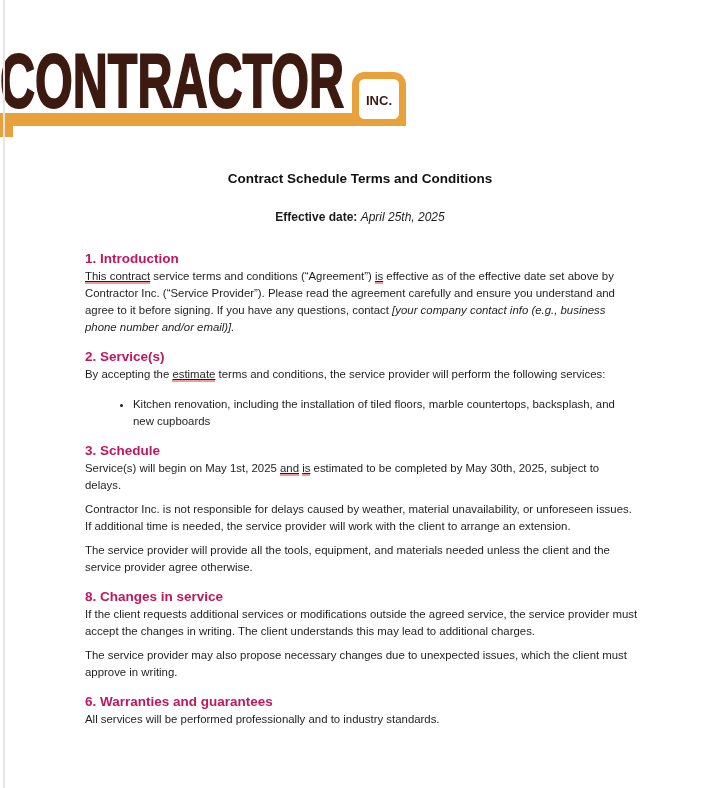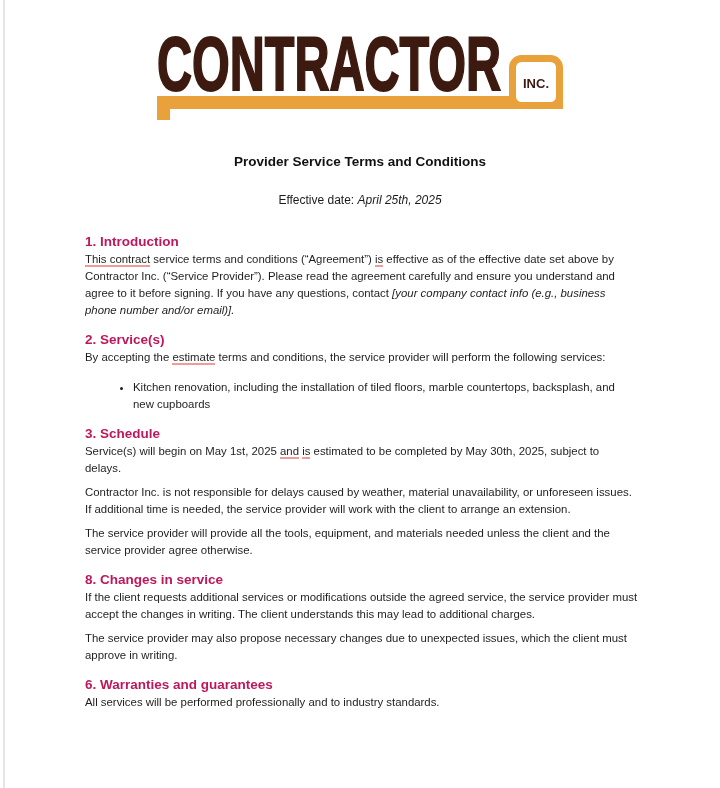--- a/index.html
+++ b/index.html
@@ -9,66 +9,66 @@
     min-height:788px;
     margin:0 auto;
     background:#ffffff;
     font-family:"Liberation Sans",sans-serif;
     color:#1d1d1d;
     overflow:hidden;
   }
   .page-edge{
     position:absolute;left:3px;top:0;bottom:0;width:2px;background:#e6e6e6;
   }
-  .logo-wrap{padding-top:33px;display:flex;justify-content:center;}
+  .logo-wrap{padding-top:33px;display:flex;margin-top:17px;}
   .logo-svg{display:block;}
   h1.doc-title{
     margin:32px 0 0;
     text-align:center;
     font-size:13.5px;line-height:18px;font-weight:bold;color:#111111;
   }
   p.effective{
     margin:21px 0 0;text-align:center;font-size:12px;line-height:17px;color:#1b1b1b;
   }
-  p.effective .label{font-weight:normal;text-align:right;}
+  p.effective .label{font-weight:bold;text-align:right;}
   p.effective .value{font-style:italic;}
   .doc-body{
     overflow:hidden; 
     margin:12px 83px 0 85px;
     width:553px;
     font-size:11.4px;line-height:17px;color:#1e1e1e;
   }
   .doc-body section{margin:0;}
   .doc-body h2{
     font-size:13.5px;line-height:18px;font-weight:bold;color:#be185d;
     margin:12px 0 0;
   }
   .doc-body p{margin:0 0 7px;}
   .doc-body ul{margin:13px 0 7px;padding-left:48px;list-style:disc;}
   .doc-body li{line-height:17px;}
   .run-em{font-style:italic;}
-  .run-mark{border-bottom:2px solid #4d7c0f;}
+  .run-mark{border-bottom:2px solid #4d7c0f;text-decoration:underline;}
 </style>
 </head>
 <body>
 
 <div class="page">
   <div class="page-edge"></div>
 
   <div class="logo-wrap">
     <svg class="logo-svg" viewBox="0 0 406 88" width="406" height="88">
       <text x="0" y="57" font-family="Liberation Sans, sans-serif" font-size="76" font-weight="bold" textLength="344" lengthAdjust="spacingAndGlyphs" stroke-width="2" paint-order="stroke" stroke="#3D1A10" fill="#3D1A10">CONTRACTOR</text>
       <rect x="0" y="63" width="406" height="13" fill="#E9A23B"></rect>
       <rect x="0" y="63" width="13" height="24" fill="#E9A23B"></rect>
       <rect x="355.5" y="25.5" width="47" height="47" rx="9" fill="#ffffff" stroke-width="7" stroke="#E9A23B"></rect>
       <text x="379" y="55" font-family="Liberation Sans, sans-serif" font-size="13" font-weight="bold" text-anchor="middle" fill="#3D1A10">INC.</text>
     </svg>
   </div>
 
-  <h1 class="doc-title">Provider Service Terms and Conditions</h1>
+  <h1 class="doc-title">Contract Schedule Terms and Conditions</h1>
 
   <p class="effective">
     <span class="label">Effective date:</span>
     <span class="value">April 25th, 2025</span>
   </p>
 
   <main class="doc-body" id="doc-body">
       <section>
         <h2>1. Introduction</h2>
         <p><span class="run run-mark" style="border-bottom-color: rgb(240, 155, 155);">This contract</span><span class="run"> service terms and conditions (“Agreement”) </span><span class="run run-mark" style="border-bottom-color: rgb(240, 155, 155);">is</span><span class="run"> effective as of the effective date set above by Contractor Inc.  (“Service Provider”). Please read the agreement carefully and ensure you understand and agree to it before signing. If you have any questions, contact </span><span class="run run-em">[your company contact info (e.g., business phone number and/or email)].</span></p>

